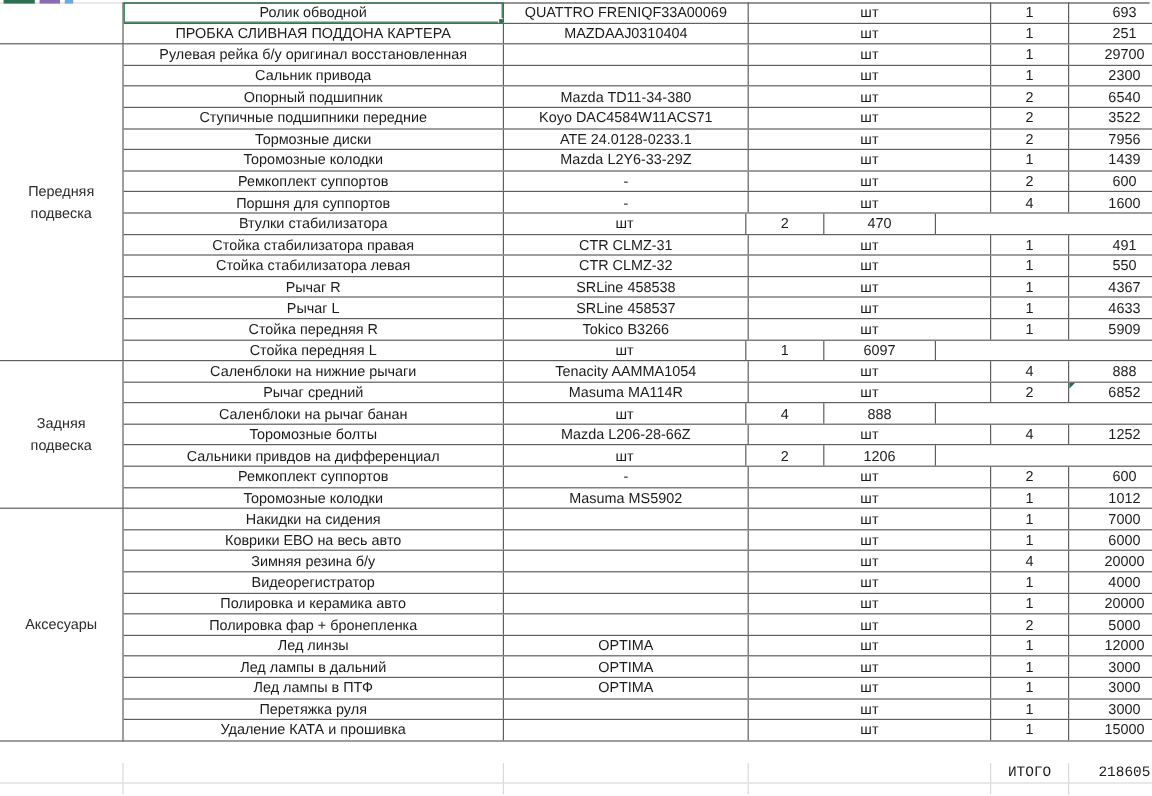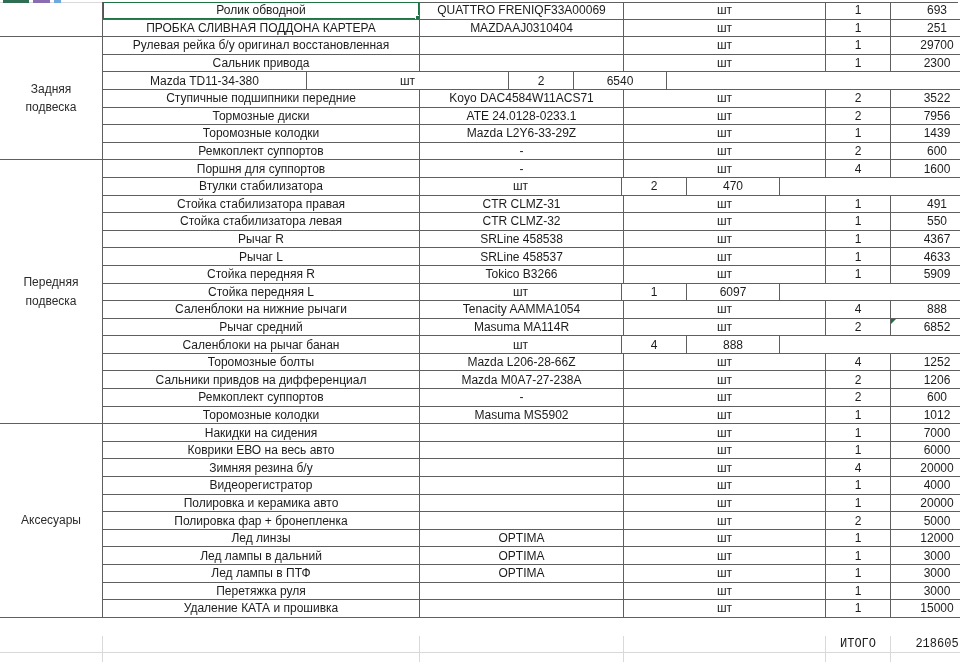--- a/index.html
+++ b/index.html
@@ -101,26 +101,26 @@
       <div class="fragment" style="left: 3px; width: 26px; background: rgb(46, 110, 82);"></div>
       <div class="fragment" style="left: 33px; width: 17px; background: rgb(139, 107, 177);"></div>
       <div class="fragment" style="left: 54px; width: 7px; background: rgb(111, 168, 220);"></div>
     </div>
 
   <div class="table">
     <div class="cat-col" id="cat-col">
         <div class="cat-section" style="height: 35.2px;">
           <span></span>
         </div>
+        <div class="cat-section" style="height: 264px;">
+          <span>Передняя подвеска</span>
+        </div>
         <div class="cat-section" style="height: 123.2px;">
           <span>Задняя подвеска</span>
         </div>
-        <div class="cat-section" style="height: 264px;">
-          <span>Передняя подвеска</span>
-        </div>
         <div class="cat-section" style="height: 193.6px; text-align: center;">
           <span>Аксесуары</span>
         </div>
       </div>
     <div class="rows-col" id="rows-col">
         <div class="row">
           <div class="cell c-name sel">Ролик обводной</div>
           <div class="cell c-part">QUATTRO FRENIQF33A00069</div>
           <div class="cell c-unit">шт</div>
           <div class="cell c-qty">1</div>
@@ -141,20 +141,21 @@
           <div class="cell c-price">29700</div>
         </div>
         <div class="row">
           <div class="cell c-name">Сальник привода</div>
           <div class="cell c-part"></div>
           <div class="cell c-unit">шт</div>
           <div class="cell c-qty">1</div>
           <div class="cell c-price">2300</div>
         </div>
         <div class="row">
+          <div class="cell c-name">Опорный подшипник</div>
           <div class="cell c-part">Mazda TD11-34-380</div>
           <div class="cell c-unit">шт</div>
           <div class="cell c-qty">2</div>
           <div class="cell c-price">6540</div>
         </div>
         <div class="row">
           <div class="cell c-name">Ступичные подшипники передние</div>
           <div class="cell c-part">Koyo DAC4584W11ACS71</div>
           <div class="cell c-unit">шт</div>
           <div class="cell c-qty">2</div>
@@ -257,21 +258,20 @@
         </div>
         <div class="row">
           <div class="cell c-name">Торомозные болты</div>
           <div class="cell c-part">Mazda L206-28-66Z</div>
           <div class="cell c-unit">шт</div>
           <div class="cell c-qty">4</div>
           <div class="cell c-price">1252</div>
         </div>
         <div class="row">
           <div class="cell c-name">Сальники привдов на дифференциал</div>
-          <div class="cell c-part">Mazda M0A7-27-238A</div>
           <div class="cell c-unit">шт</div>
           <div class="cell c-qty">2</div>
           <div class="cell c-price">1206</div>
         </div>
         <div class="row">
           <div class="cell c-name">Ремкоплект суппортов</div>
           <div class="cell c-part">-</div>
           <div class="cell c-unit">шт</div>
           <div class="cell c-qty">2</div>
           <div class="cell c-price">600</div>

